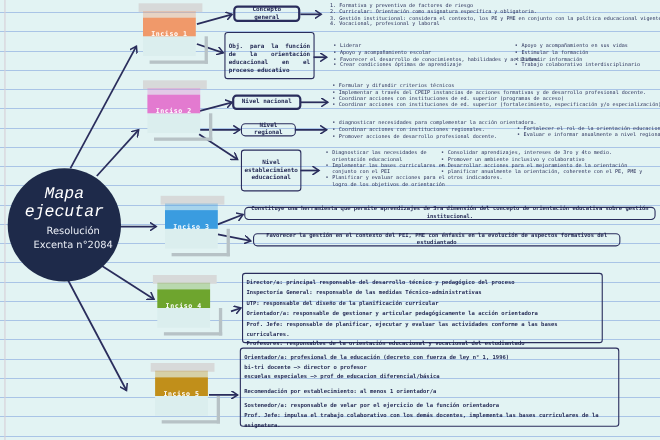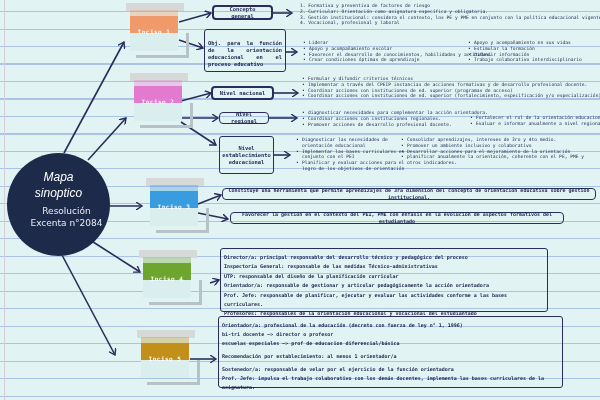--- a/index.html
+++ b/index.html
@@ -3,21 +3,21 @@
 <meta charset="utf-8">
 <style>
   html,body{margin:0;padding:0;}
   body{width:600px;height:400px;overflow:hidden;position:relative;
     background-color:#e2f3f3;
     background-image:repeating-linear-gradient(to bottom, transparent 0px, transparent 11px, #a9c4e6 11px, #a9c4e6 12px, transparent 12px, transparent 17.5px);
     font-family:"DejaVu Sans Mono", monospace;color:#1f2450;}
   .margin-line{position:absolute;left:4px;top:0;width:1px;height:400px;background:#d6cfd8;}
   svg.arrows{position:absolute;left:0;top:0;width:600px;height:400px;}
   .hub{position:absolute;left:7px;top:153px;width:103px;height:103px;border-radius:50%;background:#1e2a4a;color:#fff;text-align:center;}
-  .hub .t1{position:absolute;left:0;right:0;top:16px;font-family:Liberation Sans, sans-serif;font-style:italic;font-size:12px;line-height:16px;}
+  .hub .t1{position:absolute;left:0;right:0;top:16px;font-family:Liberation Mono, monospace;font-style:italic;font-size:15px;line-height:16px;}
   .hub .t2{position:absolute;left:16px;right:0;top:52px;font-family:"DejaVu Sans",sans-serif;font-size:9px;line-height:12px;color:#e8ecf4;}
   .topic{position:absolute;width:68px;height:52px;}
   .topic .back{position:absolute;left:0;top:0;width:58px;height:8px;background:#d7d9d9;}
   .topic .tape{position:absolute;left:4px;top:7px;width:48px;height:6px;opacity:.35;}
   .topic .bar{position:absolute;left:4px;top:13px;width:48px;height:17px;}
   .topic .paper{position:absolute;left:4px;top:30px;width:48px;height:18px;background:#dbeeee;}
   .topic .shadow{position:absolute;left:10px;top:30px;width:50px;height:22px;border-right:3px solid #b7c2c6;border-bottom:3px solid #b7c2c6;}
   .topic .lbl{position:absolute;left:4px;top:25px;width:48px;text-align:center;color:#fff;font-size:6px;font-weight:bold;letter-spacing:.5px;}
   .box{position:absolute;border:1.5px solid #2a2d5c;border-radius:3px;background:transparent;font-size:5.4px;line-height:7px;font-weight:bold;padding:0 3px;box-sizing:border-box;}
   .pill{border-radius:4px;border-width:2px;text-align:center;display:flex;align-items:center;justify-content:center;}
@@ -62,21 +62,21 @@
     <line x1="198" y1="213" x2="228" y2="219"></line>
 
     <line x1="210" y1="283" x2="219" y2="280"></line>
     <line x1="190" y1="359" x2="216" y2="359"></line>
   </g>
 </svg>
 
 <div class="hub">
   <div class="t1">
       <div>Mapa</div>
-      <div>sinoptico</div>
+      <div>ejecutar</div>
     </div>
   <div class="t2">
       <div>Resolución</div>
       <div>Excenta n°2084</div>
     </div>
 </div>
 
 <div class="topic" style="left:126px;top:3px;">
   <div class="back"></div>
     <div class="tape" style="background:#f0996a"></div>

